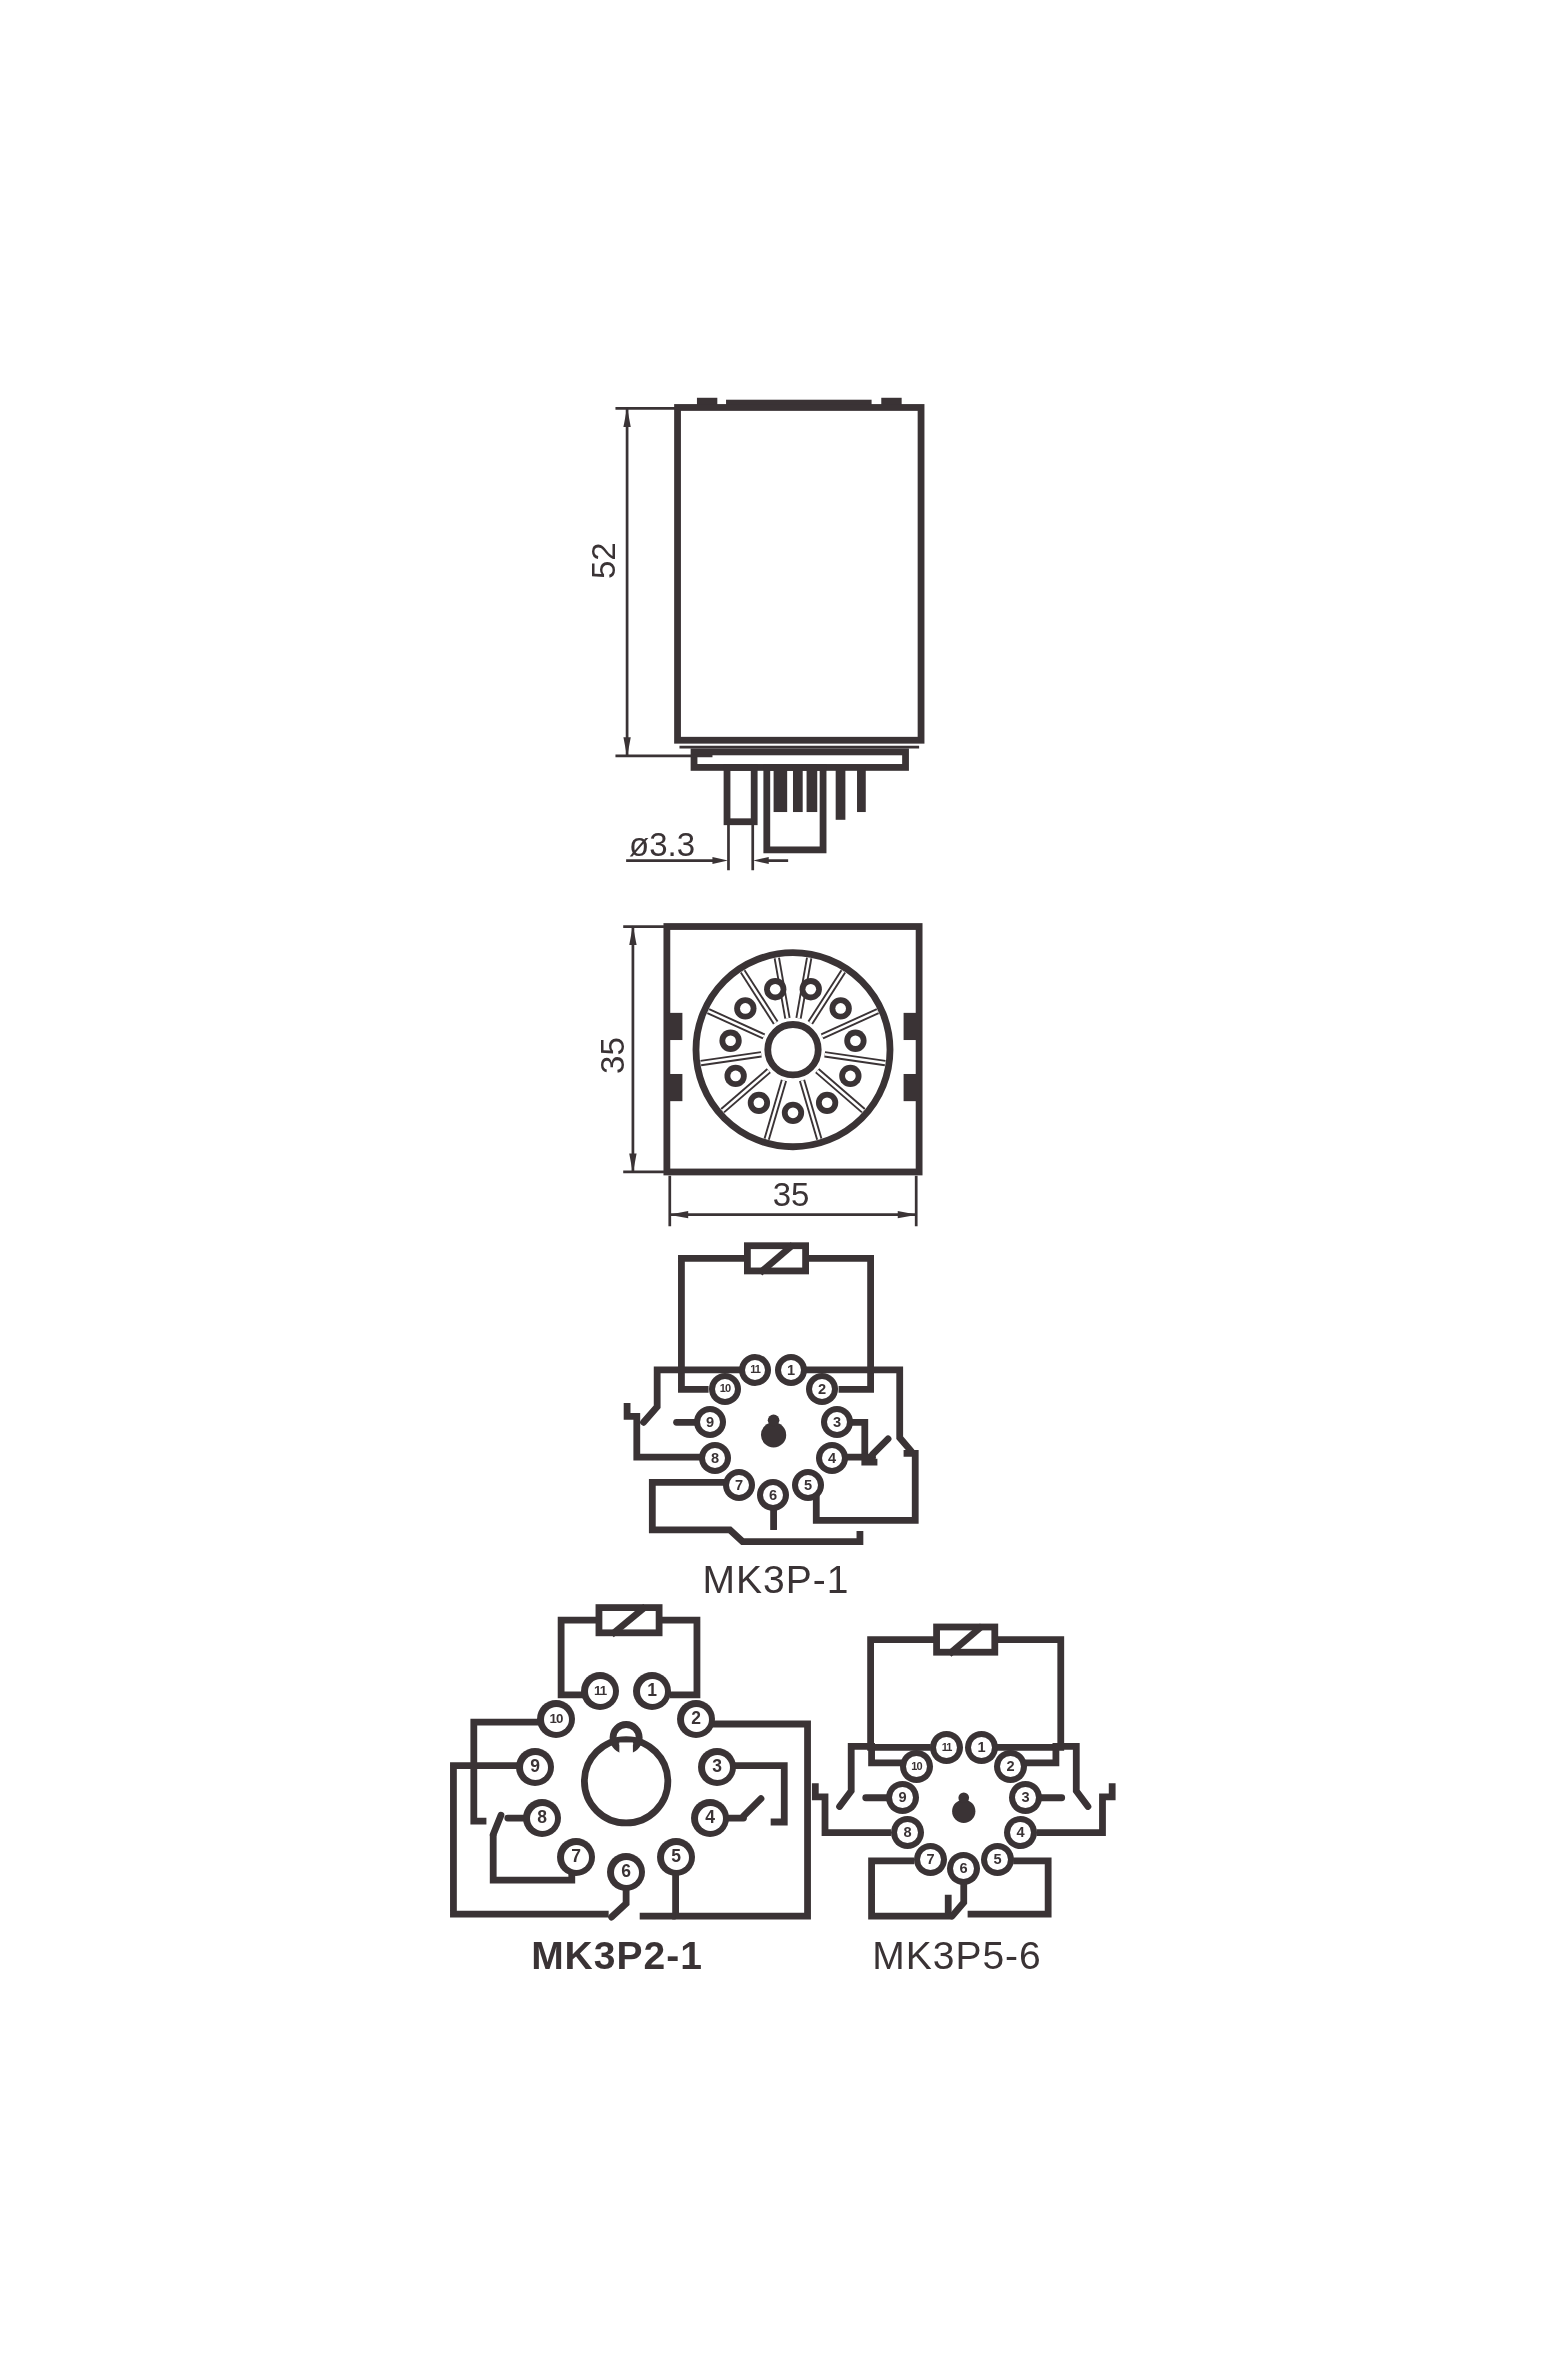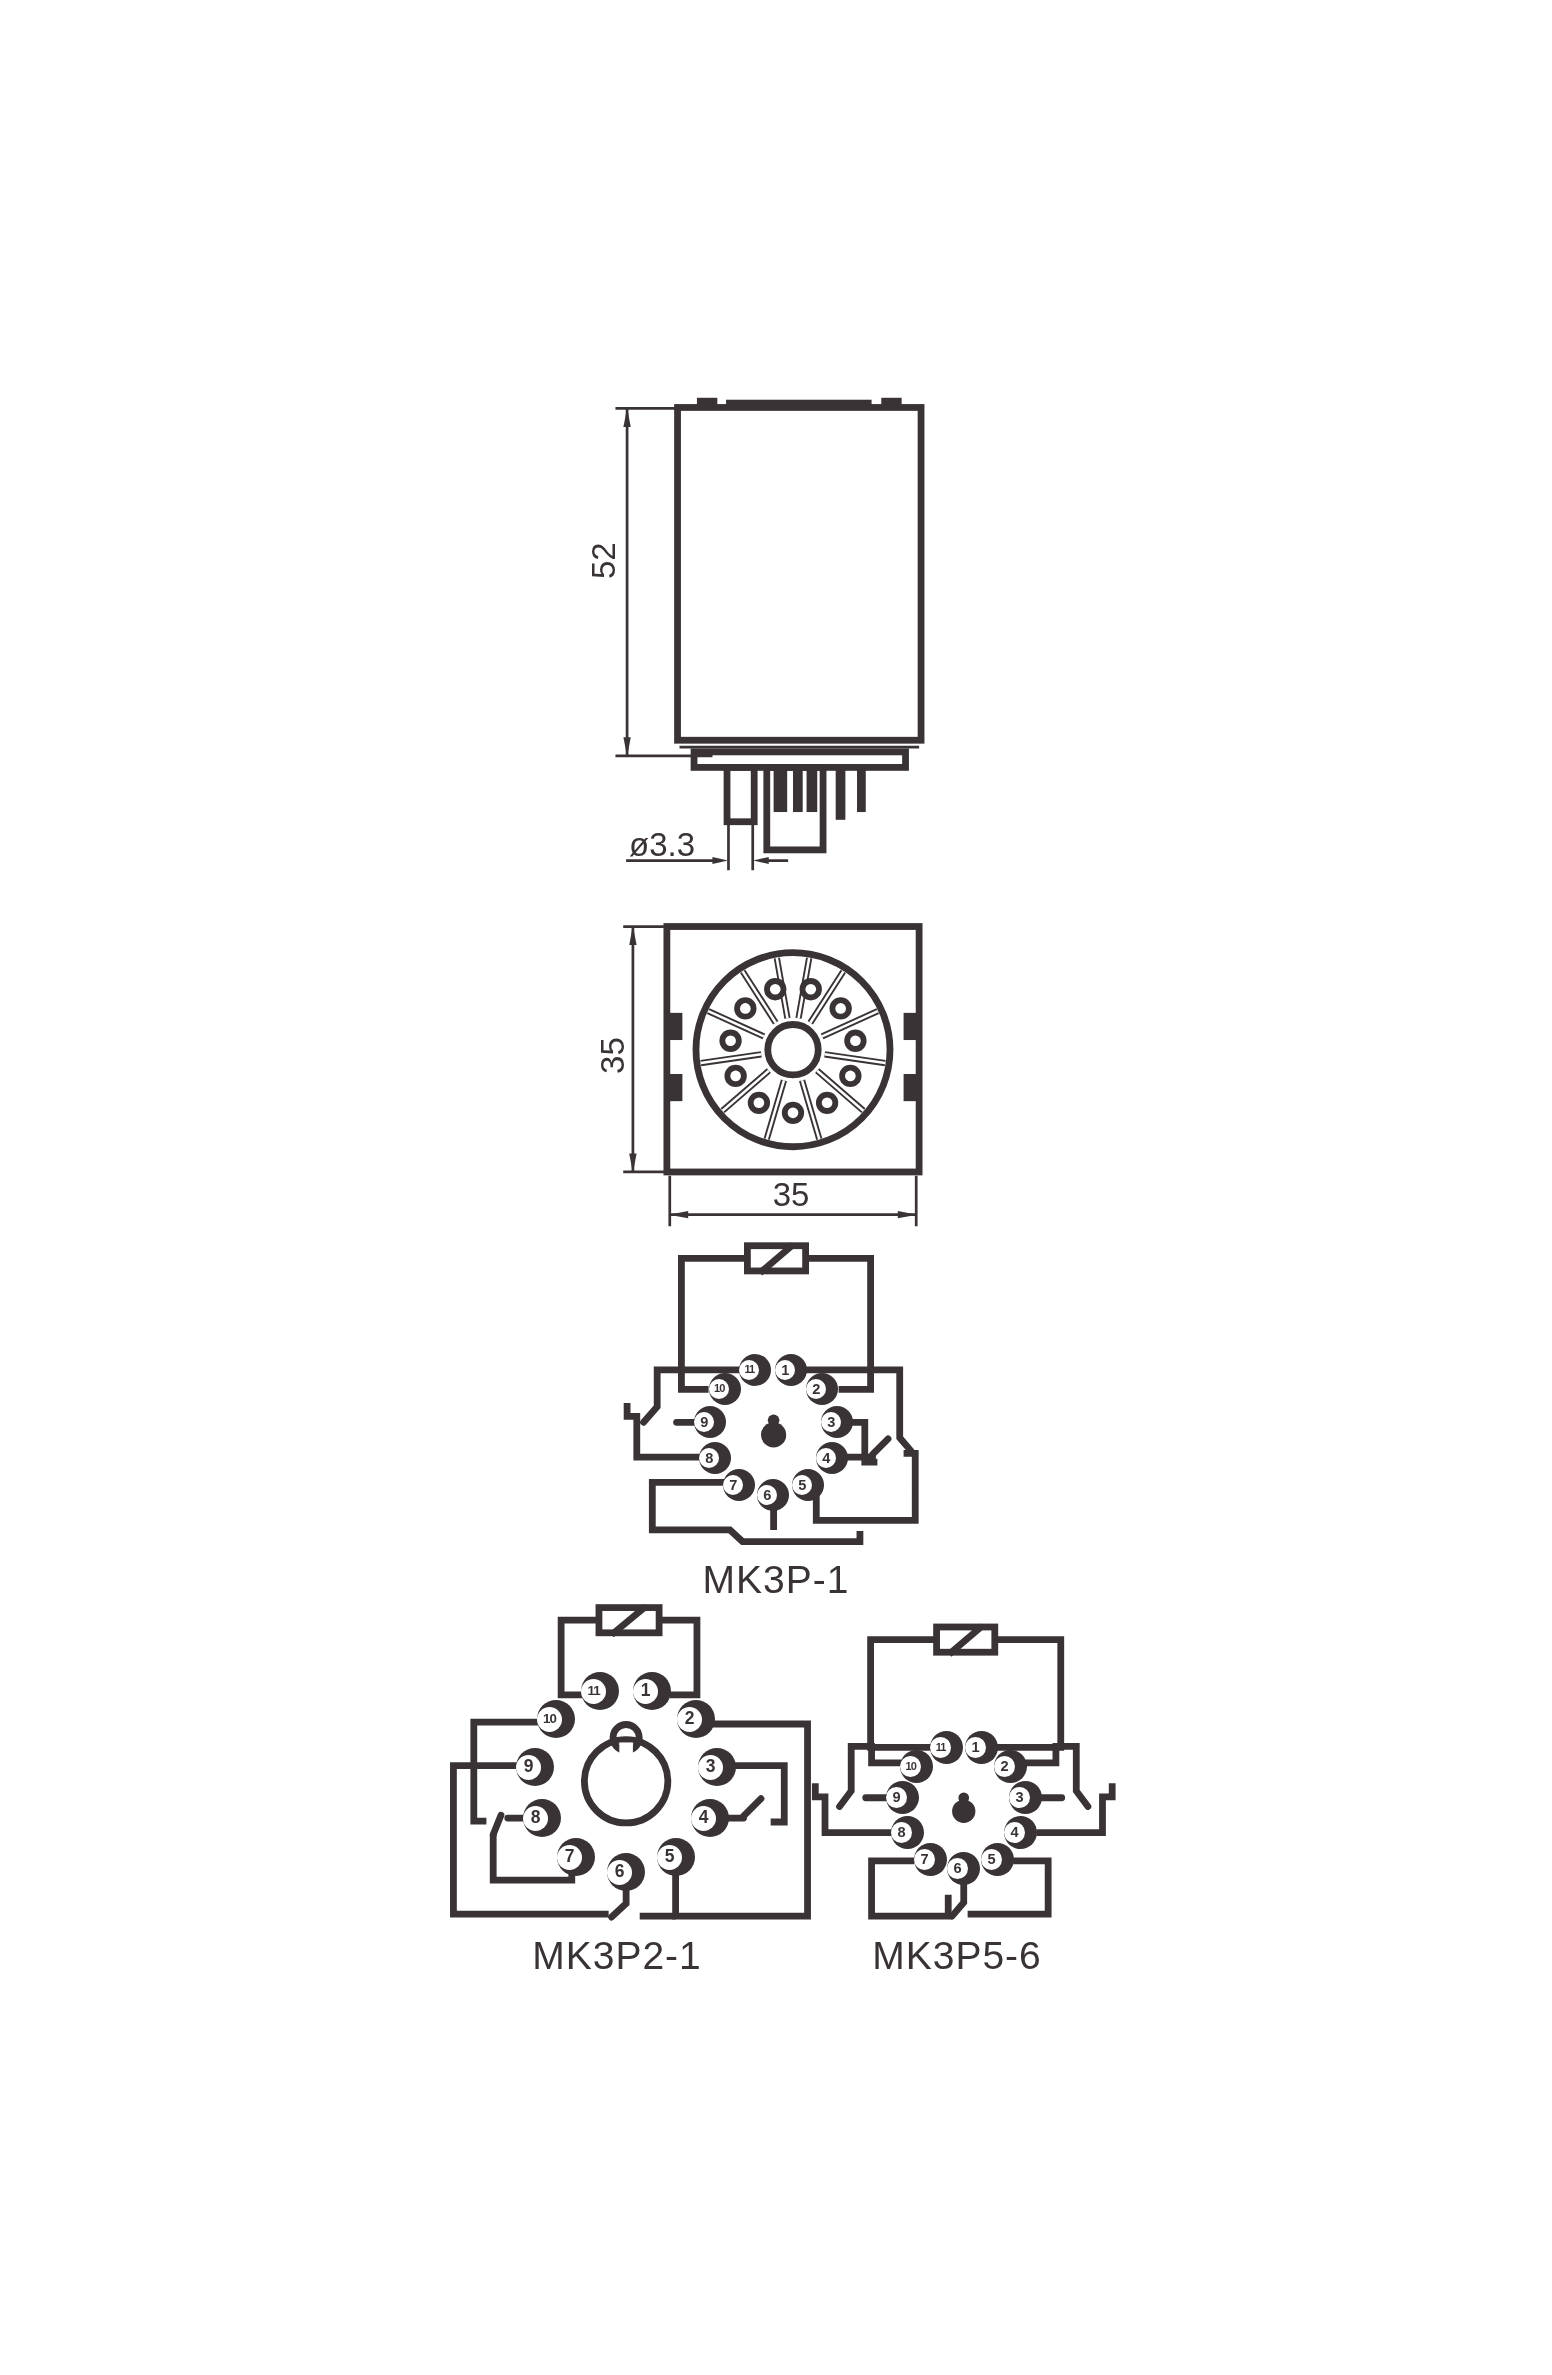--- a/index.html
+++ b/index.html
@@ -10,21 +10,21 @@
     font-family:"Liberation Sans", sans-serif; color:var(--ink);
   }
   svg.art{position:absolute;left:0;top:0;width:1553px;height:2375px;}
   svg.art text{font-family:"Liberation Sans", sans-serif; fill:var(--ink);}
   .w{stroke:var(--ink);stroke-width:7;fill:none;stroke-linejoin:miter;}
   .w.rnd{stroke-linecap:round;}
   .thin{stroke:var(--ink);stroke-width:2.8;fill:none;}
   .fillink{fill:var(--ink);stroke:none;}
   .pin{
     position:absolute; background:var(--ink); border-radius:50%;
-    display:flex; align-items:center; justify-content:flex-start; z-index:3;
+    display:flex; align-items:center; justify-content:center; z-index:3;
   }
   .pin-core{
     background:#fff; border-radius:50%; color:var(--ink);
     display:flex; align-items:center; justify-content:center;
     font-weight:600; line-height:1;
   }
   .socket-label{
     position:absolute; transform:translateX(-50%);
     font-size:39px; letter-spacing:1px; color:var(--ink); white-space:nowrap; z-index:4;
   }
@@ -195,21 +195,21 @@
       <path class="w" d="M 1068 1889 H 1136 V 1852 H 1146 V 1838"></path>
       <path class="w" d="M 942 1918 H 898 V 1975 H 977 V 1953"></path>
       <path class="w rnd" d="M 993 1943 V 1961 L 981 1975"></path>
       <path class="w" d="M 1044 1918 H 1080 V 1973 H 997"></path>
       <circle class="fillink" cx="993" cy="1867" r="12"></circle>
       <circle class="fillink" cx="993" cy="1853" r="5.5"></circle>
     </g>
   </svg>
 
   <div class="socket-label" style="left:776px; top:1558px;">MK3P-1</div>
-  <div class="socket-label" style="left:617px; top:1934px;">MK3P2-1</div>
+  <div class="socket-label" style="left:617px; top:1934px;font-weight:bold;">MK3P2-1</div>
   <div class="socket-label" style="left:957px; top:1934px;">MK3P5-6</div>
 
 <div class="pin" style="left: 775px; top: 1354px; width: 32px; height: 32px;">
       <div class="pin-core" style="height: 20.4px; width: 20.4px; font-size: 14.6px;">1</div>
     </div>
     <div class="pin" style="left: 806px; top: 1373px; width: 32px; height: 32px;">
       <div class="pin-core" style="height: 20.4px; width: 20.4px; font-size: 14.6px;">2</div>
     </div>
     <div class="pin" style="left: 821px; top: 1406px; width: 32px; height: 32px;">
       <div class="pin-core" style="height: 20.4px; width: 20.4px; font-size: 14.6px;">3</div>

